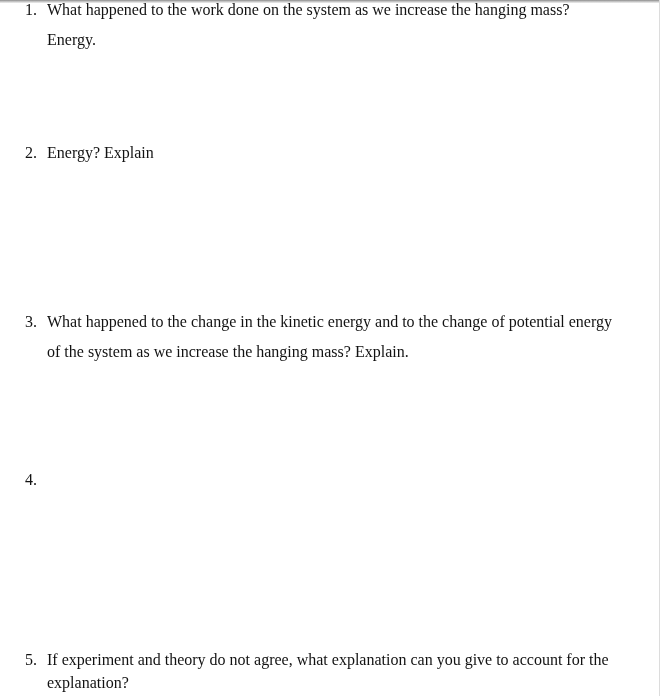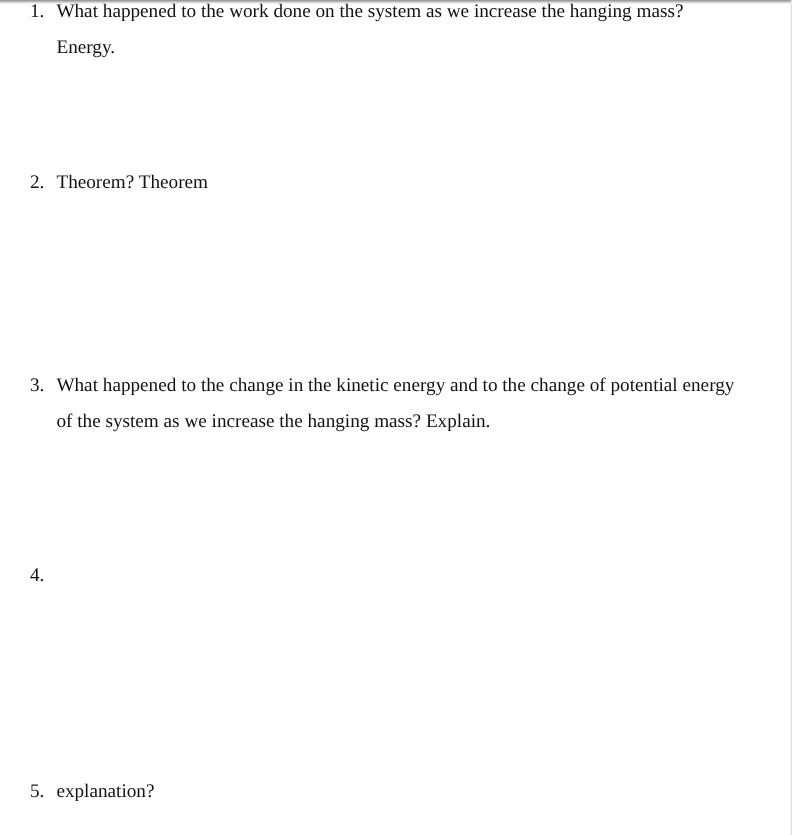--- a/index.html
+++ b/index.html
@@ -60,37 +60,38 @@
     <span class="num">1.</span>
     <div class="qtext">
       <div class="qline">What happened to the work done on the system as we increase the hanging mass?</div>
       <div class="qline">Energy.</div>
     </div>
   </div>
 
   <div class="question q2">
     <span class="num">2.</span>
     <div class="qtext">
-      <div class="qline">Theorem? Theorem</div>
+      <div class="qline">Energy? Explain</div>
     </div>
   </div>
 
   <div class="question q3">
     <span class="num">3.</span>
     <div class="qtext">
       <div class="qline">What happened to the change in the kinetic energy and to the change of potential energy</div>
       <div class="qline">of the system as we increase the hanging mass? Explain.</div>
     </div>
   </div>
 
   <div class="question q4">
     <span class="num">4.</span>
     <div class="qtext">
     </div>
   </div>
 
   <div class="question q5">
     <span class="num">5.</span>
     <div class="qtext">
+      <div class="qline">If experiment and theory do not agree, what explanation can you give to account for the</div>
       <div class="qline">explanation?</div>
     </div>
   </div>
 </div>
 
 </body></html>

